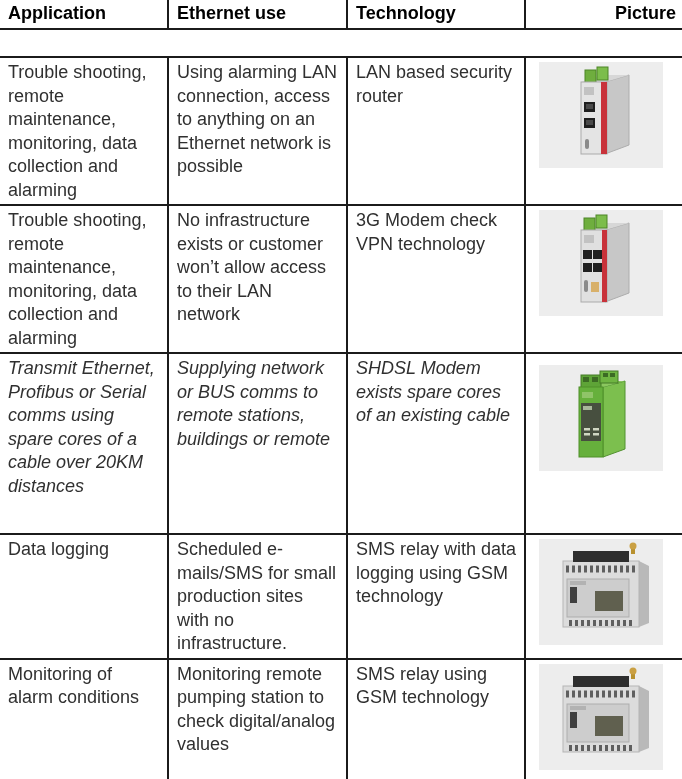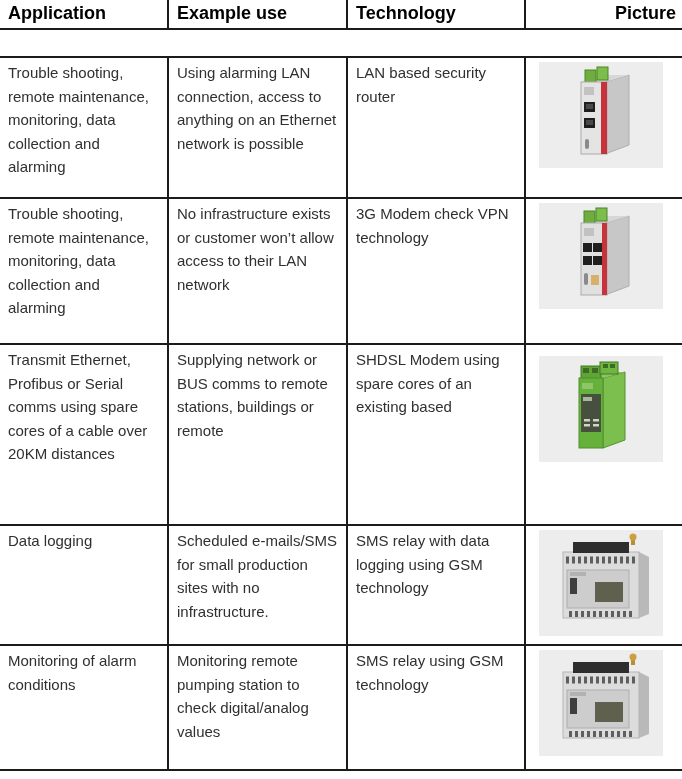--- a/index.html
+++ b/index.html
@@ -24,21 +24,21 @@
   }
   col.c-app  { width: 168px; }
   col.c-use  { width: 179px; }
   col.c-tech { width: 178px; }
   col.c-pic  { width: 157px; }
 
   th, td {
     border: 2px solid #1b1b1b;
     vertical-align: top;
     text-align: left;
-    font-size: 15px;
+    font-size: 18px;
     line-height: 23.5px;
     padding: 3px 6px 2px 8px;
     overflow: hidden;
   }
   th:first-child, td:first-child { border-left: none; }
   th:last-child,  td:last-child  { border-right: none; text-align: right; }
 
   
   table.hdr th {
     border-top: none;
@@ -50,21 +50,21 @@
     padding-top: 2px;
   }
   .spacer-gap {
     height: 26px;
     background: #ffffff;
   }
 
   
   tr.r1 { height: 141px; }
   tr.r2 { height: 146px; }
-  tr.r3 { height: 181px; }
+  tr.r3 { height: 181px; font-style: italic; }
   tr.r4 { height: 120px; margin-top: 24px; }
   tr.r5 { height: 125px; margin-left: 22px; }
 
   td.pic-cell { padding: 4px 0 0 0; }
   .photo {
     width: 124px;
     height: 106px;
     margin-left: 13px;
     background: #ededed;
   }
@@ -79,21 +79,21 @@
   <table class="hdr">
     <colgroup>
         <col class="c-app">
         <col class="c-use">
         <col class="c-tech">
         <col class="c-pic">
       </colgroup>
     <tbody>
         <tr>
       <th>Application</th>
-      <th>Example use</th>
+      <th>Ethernet use</th>
       <th>Technology</th>
       <th>Picture</th>
     </tr>
   </tbody>
     </table>
 
   <div class="spacer-gap"></div>
 
   <table class="main">
     <colgroup>
@@ -149,21 +149,21 @@
             <rect x="45" y="70" width="4" height="12" rx="2" fill="#8a8a8a"></rect>
             <rect x="52" y="72" width="8" height="10" fill="#d8b06a"></rect>
           </svg>
         </div>
       </td>
     </tr>
 
     <tr class="r3">
       <td>Transmit Ethernet, Profibus or Serial comms using spare cores of a cable over 20KM distances</td>
       <td>Supplying network or BUS comms to remote stations, buildings or remote</td>
-      <td>SHDSL Modem using spare cores of an existing based</td>
+      <td>SHDSL Modem exists spare cores of an existing cable</td>
       <td class="pic-cell">
         <div class="photo">
           <svg width="124" height="106" viewBox="0 0 124 106">
             <polygon points="64,22 86,16 86,84 64,92" fill="#7cbf4e" stroke="#539231" stroke-width="1"></polygon>
             <polygon points="40,22 64,22 86,16 62,16" fill="#8bc75f"></polygon>
             <rect x="42" y="10" width="20" height="14" fill="#5ea437" stroke="#447a26" stroke-width="1"></rect>
             <rect x="44" y="12" width="6" height="5" fill="#3c6b24"></rect>
             <rect x="53" y="12" width="6" height="5" fill="#3c6b24"></rect>
             <rect x="61" y="6" width="18" height="12" fill="#6fb542" stroke="#447a26" stroke-width="1"></rect>
             <rect x="64" y="8" width="5" height="4" fill="#3c6b24"></rect>

